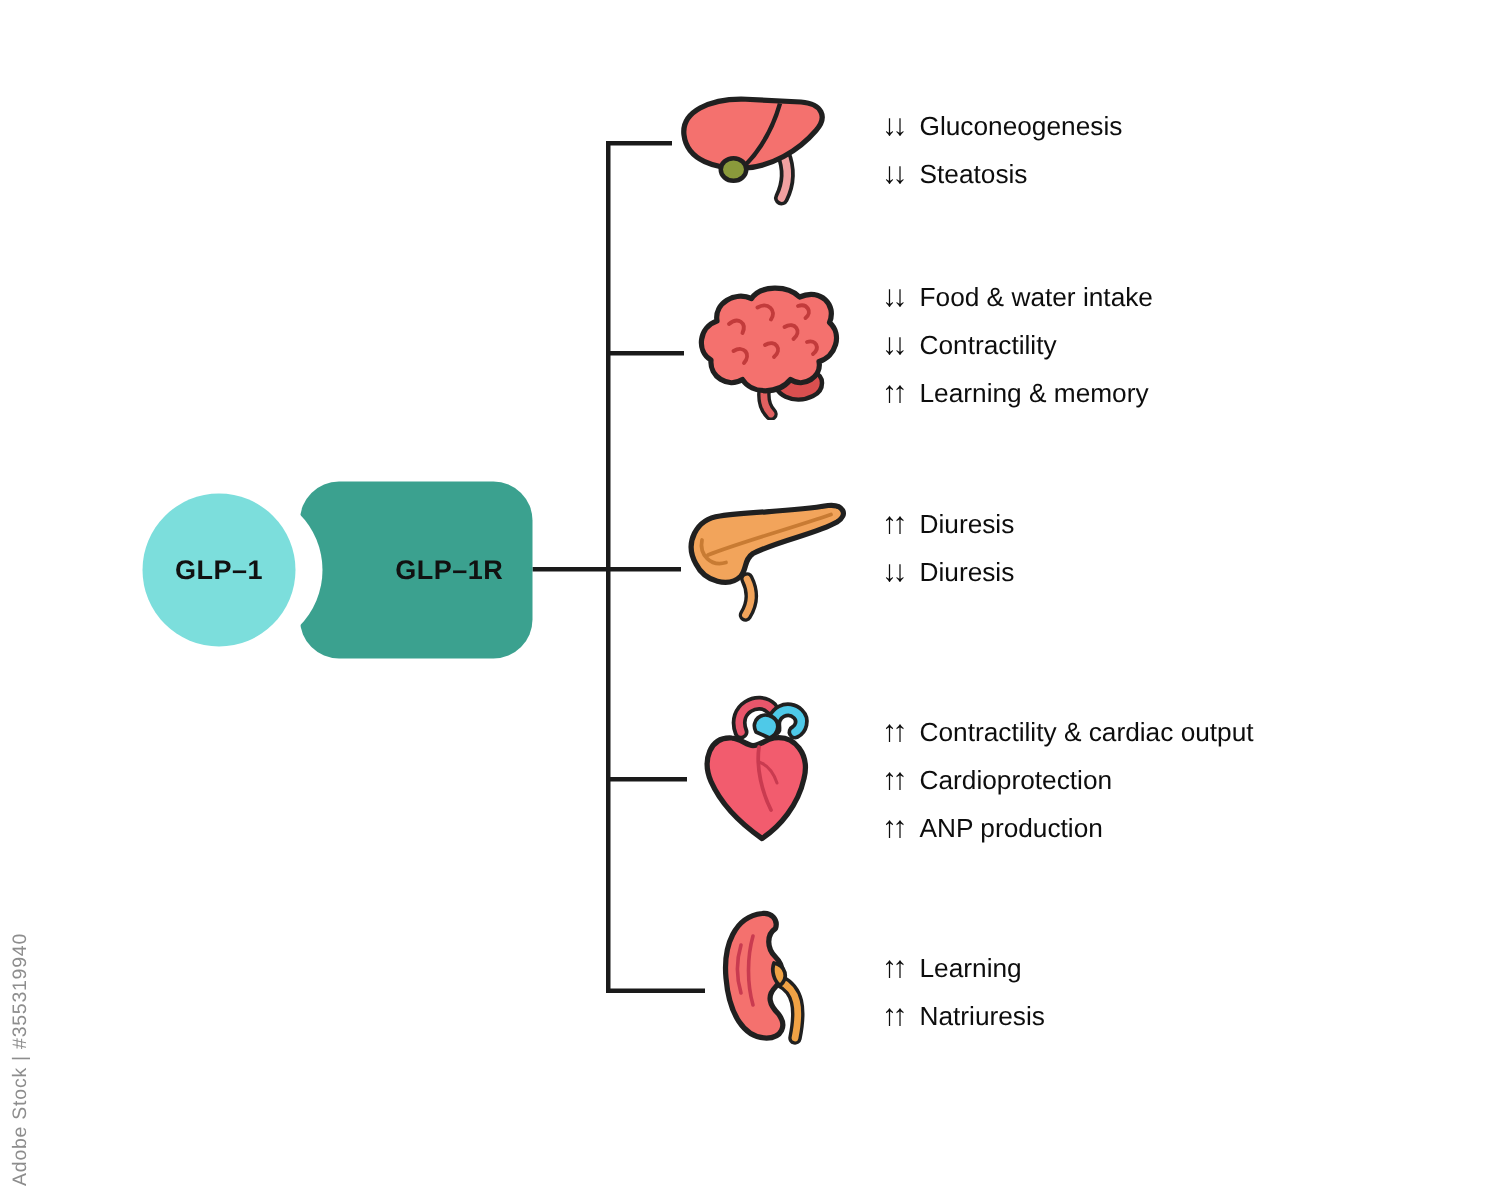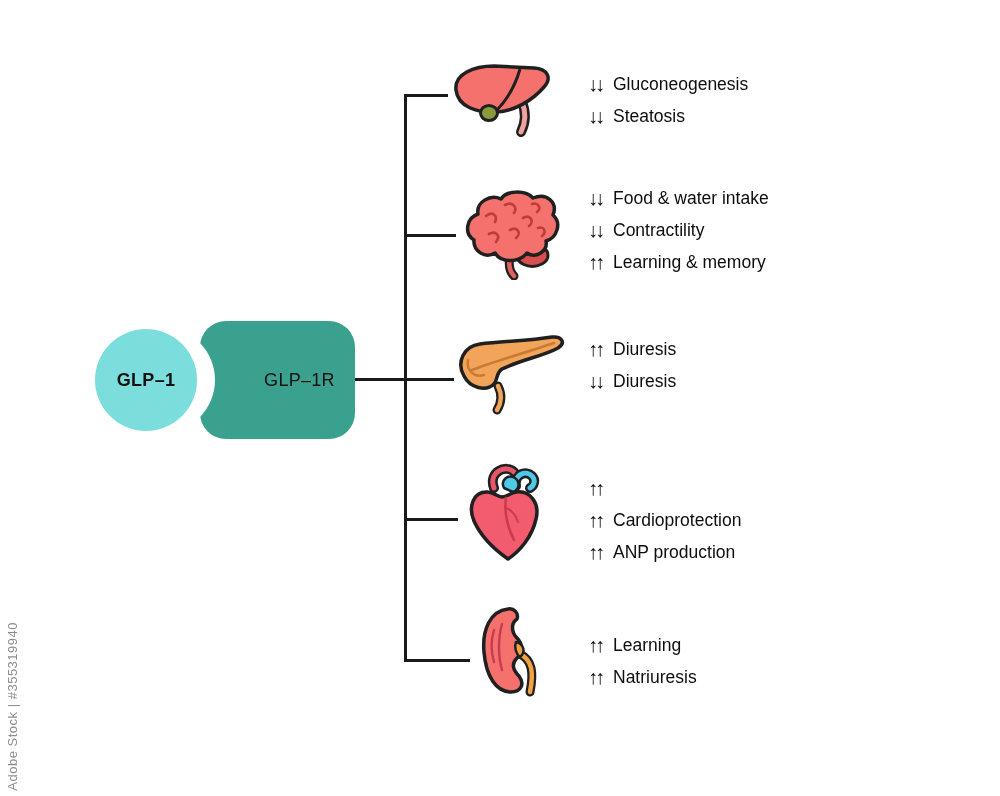--- a/index.html
+++ b/index.html
@@ -16,21 +16,21 @@
   .ligand {
     position: absolute; left: 95px; top: 329px; width: 102px; height: 102px;
     border-radius: 50%; display: flex; align-items: center; justify-content: center;
     font-weight: bold; font-size: 18px; color: #111; z-index: 3; letter-spacing: 0.3px;
   }
 
   .receptor {
     position: absolute; left: 200px; top: 321px; width: 155px; height: 118px;
     border-radius: 26px; z-index: 1;
     display: flex; align-items: center; justify-content: center; padding-left: 44px;
-    font-weight: normal; font-size: 18px; color: #111; letter-spacing: 0.3px;
+    font-weight: bold; font-size: 18px; color: #111; letter-spacing: 0.3px;
   }
   .receptor .notch {
     position: absolute; left: -91px; top: 6px; width: 106px; height: 106px;
     border-radius: 50%; background: #ffffff;
   }
   .receptor-label { position: relative; z-index: 2; }
 
   .line { position: absolute; background: #1a1a1a; }
 
   .icon { position: absolute; }
@@ -144,20 +144,21 @@
       <path d="M56,24 C54,12 66,8 72,14 C76,18 74,24 70,26" fill="none" stroke="#4EC9E8" stroke-width="5" stroke-linecap="round"></path>
       <path d="M44,26 C40,18 48,12 55,16 C60,19 60,27 53,30 Z" fill="#4EC9E8" stroke="#202020" stroke-width="2.5" stroke-linejoin="round"></path>
       <path d="M28,30 C13,29 8,45 14,59 C22,77 38,90 48,97 C60,89 72,75 76,57 C80,41 70,28 56,30 C50,31 47,35 42,35 C38,35 33,30 28,30 Z" fill="#F25C6E" stroke="#202020" stroke-width="3.5" stroke-linejoin="round"></path>
       <path d="M46,36 C44,50 48,66 54,78" fill="none" stroke="#C93B50" stroke-width="2.5" stroke-linecap="round"></path>
       <path d="M46,46 C52,48 56,54 58,60" fill="none" stroke="#C93B50" stroke-width="2" stroke-linecap="round"></path>
     </svg>
   </div>
   <div class="effects" style="top:472px;">
     <div class="effect">
       <span class="arrows">↑↑</span>
+      <span>Contractility &amp; cardiac output</span>
     </div>
     <div class="effect">
       <span class="arrows">↑↑</span>
       <span>Cardioprotection</span>
     </div>
     <div class="effect">
       <span class="arrows">↑↑</span>
       <span>ANP production</span>
     </div>
   </div>

